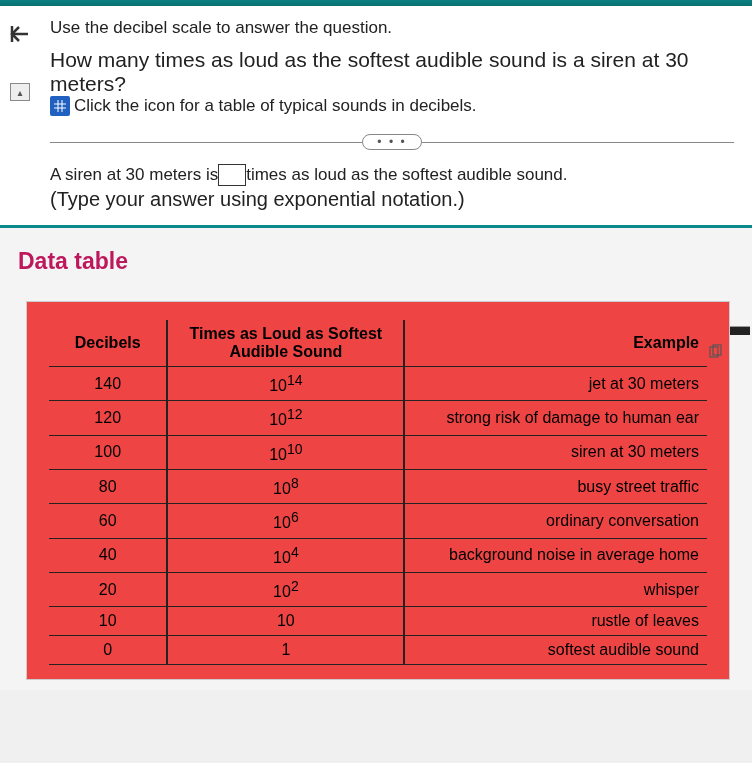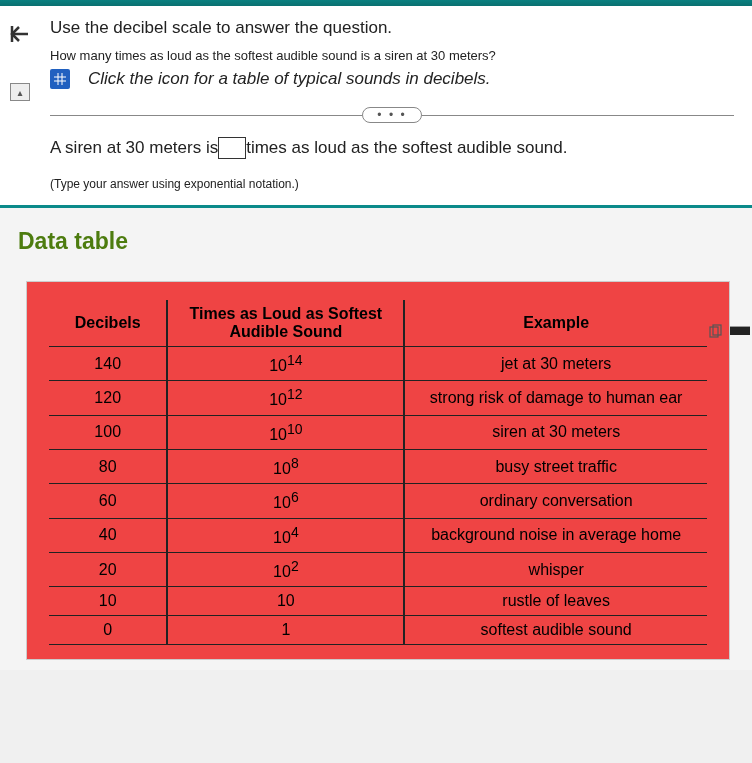--- a/index.html
+++ b/index.html
@@ -50,22 +50,22 @@
       font-size: 10px;
       color: #555;
       cursor: pointer;
     }
     .question-content {
       flex: 1;
       padding: 0 18px 14px 10px;
       color: #222;
     }
     .q-line1 { font-size: 17px; margin-bottom: 10px; }
-    .q-line2 { font-size: 13px; margin-bottom: 6px; }
-    .icon-line { display: flex; align-items: flex-start; gap: 18px; font-size: 17px; margin-bottom: 18px; font-style: italic; }
+    .q-line2 { font-size: 21px; margin-bottom: 0; }
+    .icon-line { display: flex; align-items: flex-start; gap: 4px; font-size: 17px; margin-bottom: 18px; }
     .table-icon {
       width: 20px; height: 20px;
       display: inline-flex;
       align-items: center;
       justify-content: center;
       background: #2060c0;
       color: #fff;
       font-size: 11px;
       border-radius: 2px;
     }
@@ -84,26 +84,26 @@
       background: #fff;
       cursor: pointer;
       letter-spacing: 2px;
     }
     .answer-line { font-size: 17px; display: flex; align-items: center; flex-wrap: wrap; }
     .answer-input {
       width: 28px; height: 22px;
       border: 1.5px solid #333;
       background: #fff;
     }
-    .hint-line { font-size: 12px; margin-top: 18px; }
+    .hint-line { font-size: 20px; margin-top: 2px; }
     .data-section {
       padding: 20px 14px 10px 18px;
       background: #f4f4f4;
     }
-    .data-title { font-size: 23px; color: #4d7c0f; margin-bottom: 26px; }
+    .data-title { font-size: 23px; color: #be185d; margin-bottom: 26px; }
     .cursor-icon {
       position: absolute;
       right: 90px;
       top: 306px;
       font-size: 22px;
       color: #222;
     }
     .dash-icon {
       position: absolute;
       right: 2px;
@@ -127,21 +127,21 @@
     }
     th, td {
       border-bottom: 1.5px solid #222;
       padding: 5px 8px;
       text-align: center;
       vertical-align: middle;
     }
     th { font-weight: bold; }
     .col-dec { width: 18%; border-right: 2px solid #222; }
     .col-times { width: 36%; border-right: 2px solid #222; }
-    .col-ex { width: 46%; }
+    .col-ex { width: 46%; text-align: right; }
     sup { font-size: 14px; }
     .copy-icon {
       position: absolute;
       right: 6px;
       top: 42px;
       font-size: 14px;
       color: #555;
       cursor: pointer;
     }
   </style>

